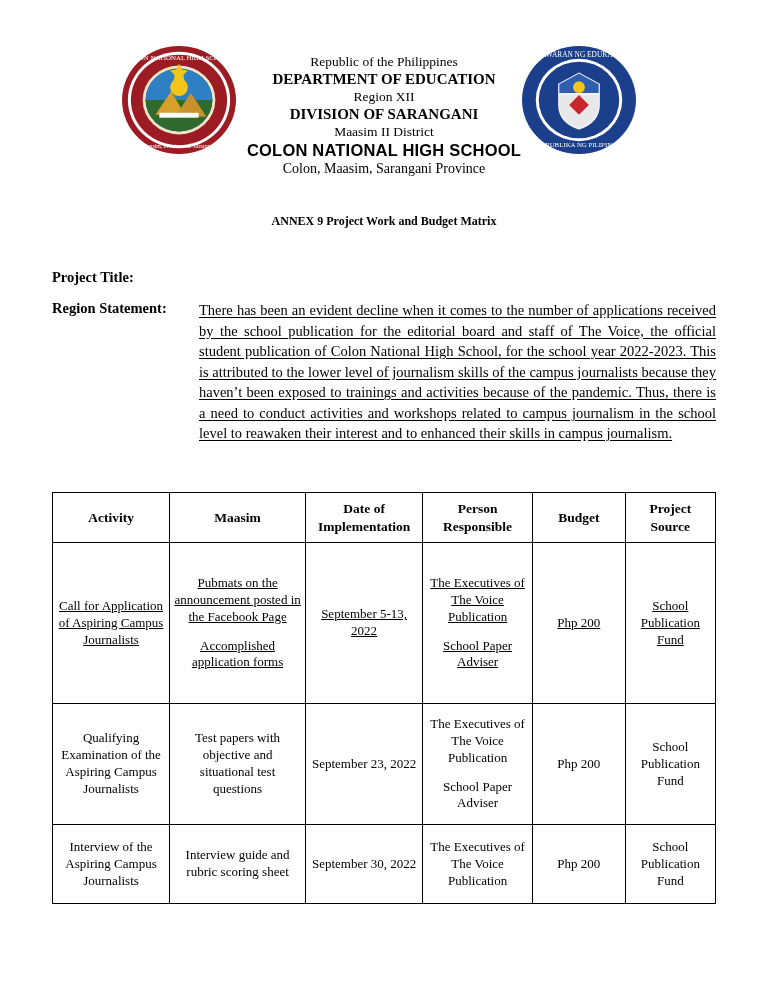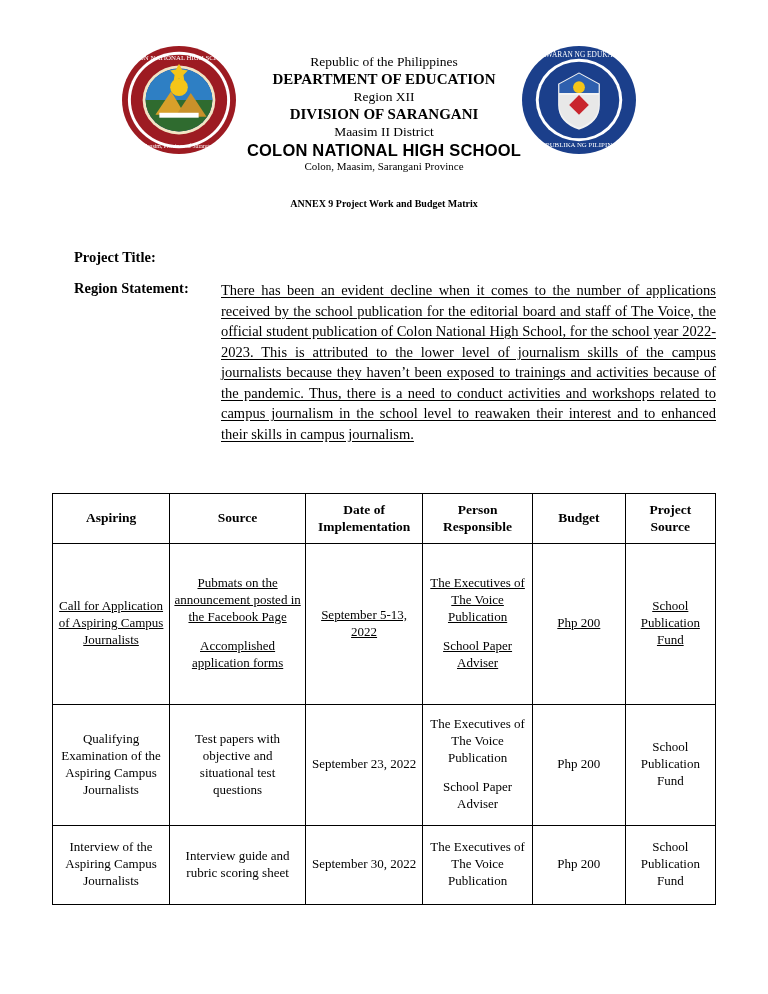--- a/index.html
+++ b/index.html
@@ -38,55 +38,54 @@
   .lh-text .l2 { font-size: 15px; font-weight: bold; }
   .lh-text .l3 { font-size: 13.5px; }
   .lh-text .l4 { font-size: 15px; font-weight: bold; }
   .lh-text .l5 { font-size: 13.5px; }
   .lh-text .l6 {
     font-size: 16.5px;
     font-weight: bold;
     font-family: "Liberation Sans", sans-serif;
     letter-spacing: .2px;
   }
-  .lh-text .l7 { font-size: 11px; }
+  .lh-text .l7 { font-size: 14px; }
 
   .seal {
     position: absolute;
     top: 6px;
     width: 118px;
     height: 112px;
   }
   .seal-left { left: 68px; }
   .seal-right { right: 78px; }
 
   
   .annex-title {
     text-align: center;
     font-weight: bold;
-    font-size: 10px;
-    margin-top: 40px;
+    font-size: 12px;
+    margin-top: 56px;
   }
 
   
   .fields {
     margin-top: 40px;
   }
   .field {
     display: flex;
     align-items: flex-start;
     margin-bottom: 14px;
     font-size: 14.5px;
   }
   .field .label {
     font-weight: bold;
     white-space: nowrap;
     flex: 0 0 auto;
     padding-right: 5px;
-    margin-left: 22px;
   }
   .field .value {
     flex: 1 1 auto;
     text-decoration: underline;
     text-underline-offset: 2px;
   }
   .field.justify .value {
     text-align: justify;
     text-justify: inter-word;
     line-height: 1.42;
@@ -201,22 +200,22 @@
     <colgroup>
       <col class="c1">
         <col class="c2">
         <col class="c3">
         <col class="c4">
         <col class="c5">
         <col class="c6">
     </colgroup>
     <thead>
       <tr>
-        <th>Aspiring</th>
-        <th>Source</th>
+        <th>Activity</th>
+        <th>Maasim</th>
         <th>Date of Implementation</th>
         <th>Person Responsible</th>
         <th>Budget</th>
         <th>Project Source</th>
       </tr>
     </thead>
     <tbody>
       <tr>
         <td class="tall">Call for Application of Aspiring Campus Journalists</td>
         <td class="tall">

